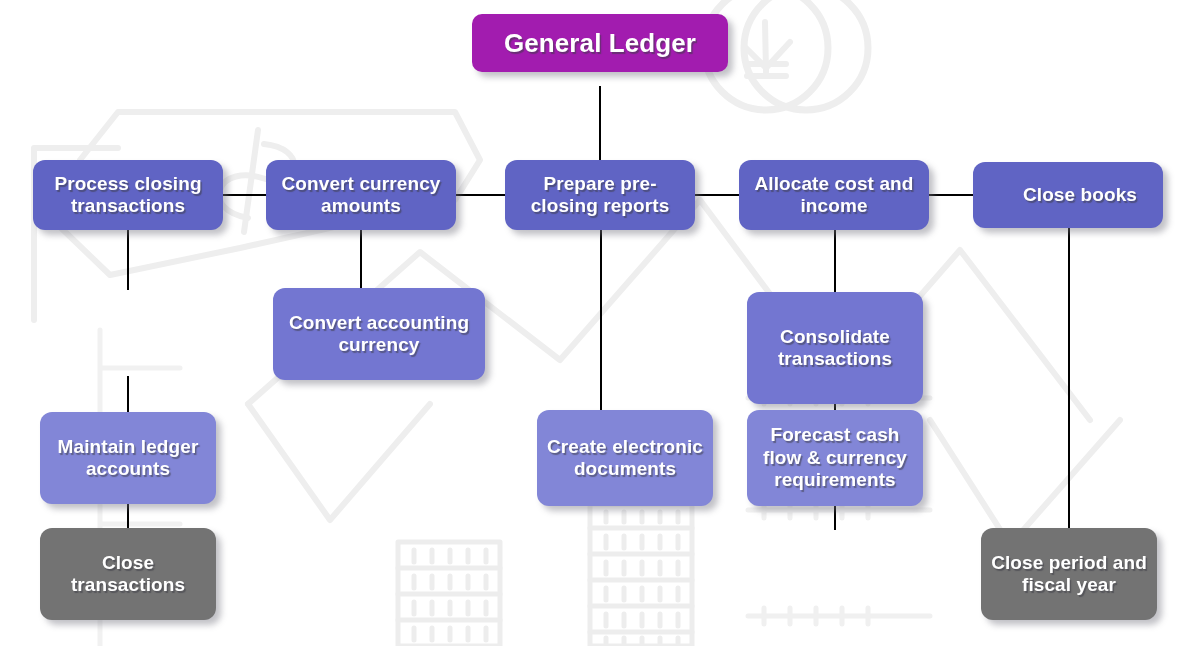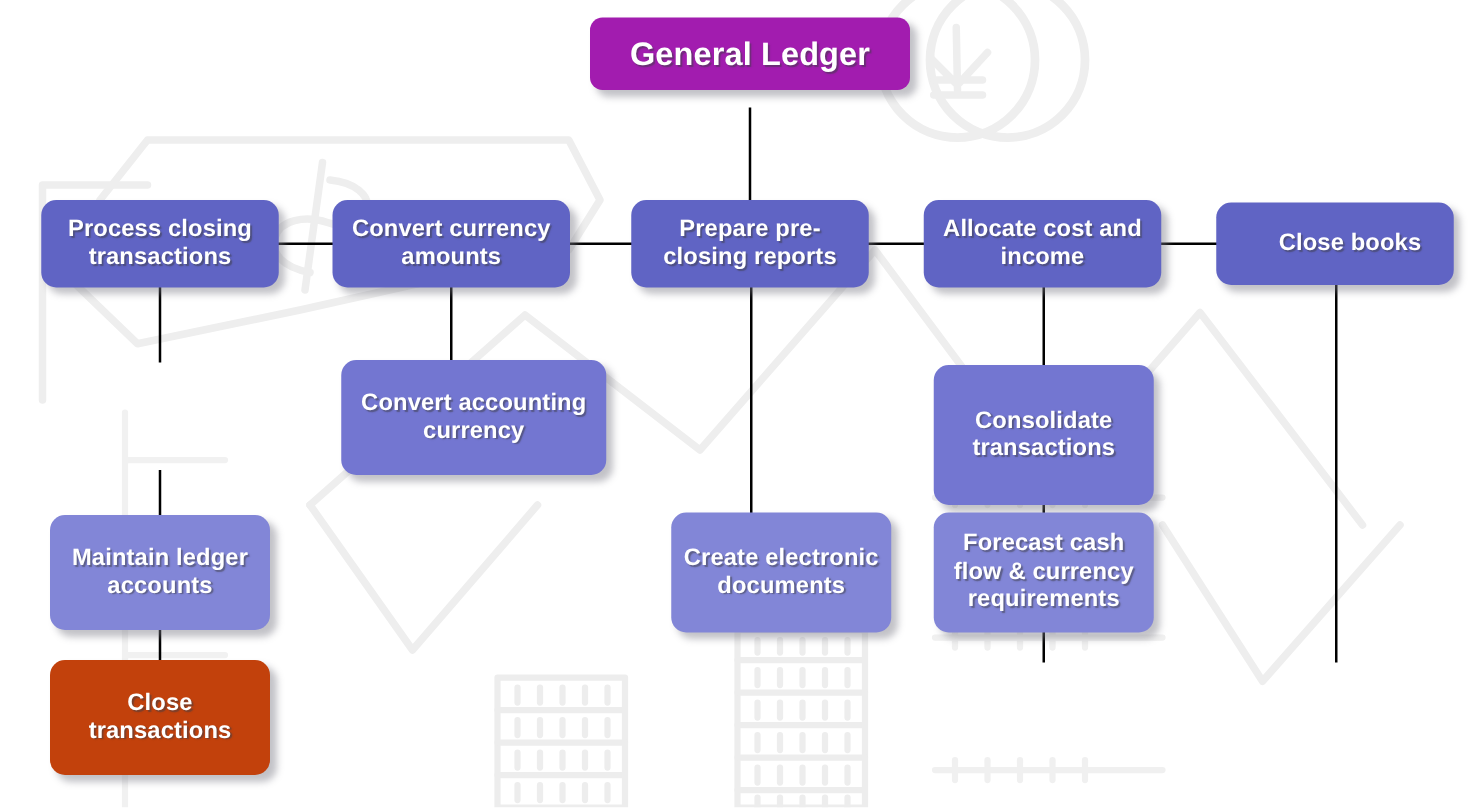--- a/index.html
+++ b/index.html
@@ -73,21 +73,21 @@
   }
   .lvl-2 {
     background: #7376d1;
     font-size: 19px;
   }
   .lvl-3 {
     background: #8286d7;
     font-size: 19px;
   }
   .lvl-4 {
-    background: #c2410c;
+    background: #737373;
     font-size: 19px;
   }
 </style>
 </head>
 <body>
 
 <div id="canvas">
 
   <div id="watermarks">
     <svg width="1184" height="646" viewBox="0 0 1184 646" xmlns="http://www.w3.org/2000/svg">
@@ -204,14 +204,17 @@
   <div class="node lvl-3" style="left:513px; top:410px; width:176px; height:96px;margin-left:24px;">
     <span class="lbl">Create electronic documents</span>
   </div>
   <div class="node lvl-3" style="left:747px; top:410px; width:176px; height:96px;">
     <span class="lbl">Forecast cash flow &amp; currency requirements</span>
   </div>
 
   <div class="node lvl-4" style="left:40px; top:528px; width:176px; height:92px;">
     <span class="lbl">Close transactions</span>
   </div>
+  <div class="node lvl-4" style="left:981px; top:528px; width:176px; height:92px;">
+    <span class="lbl">Close period and fiscal year</span>
+  </div>
 
 </div>
 
 </body></html>

